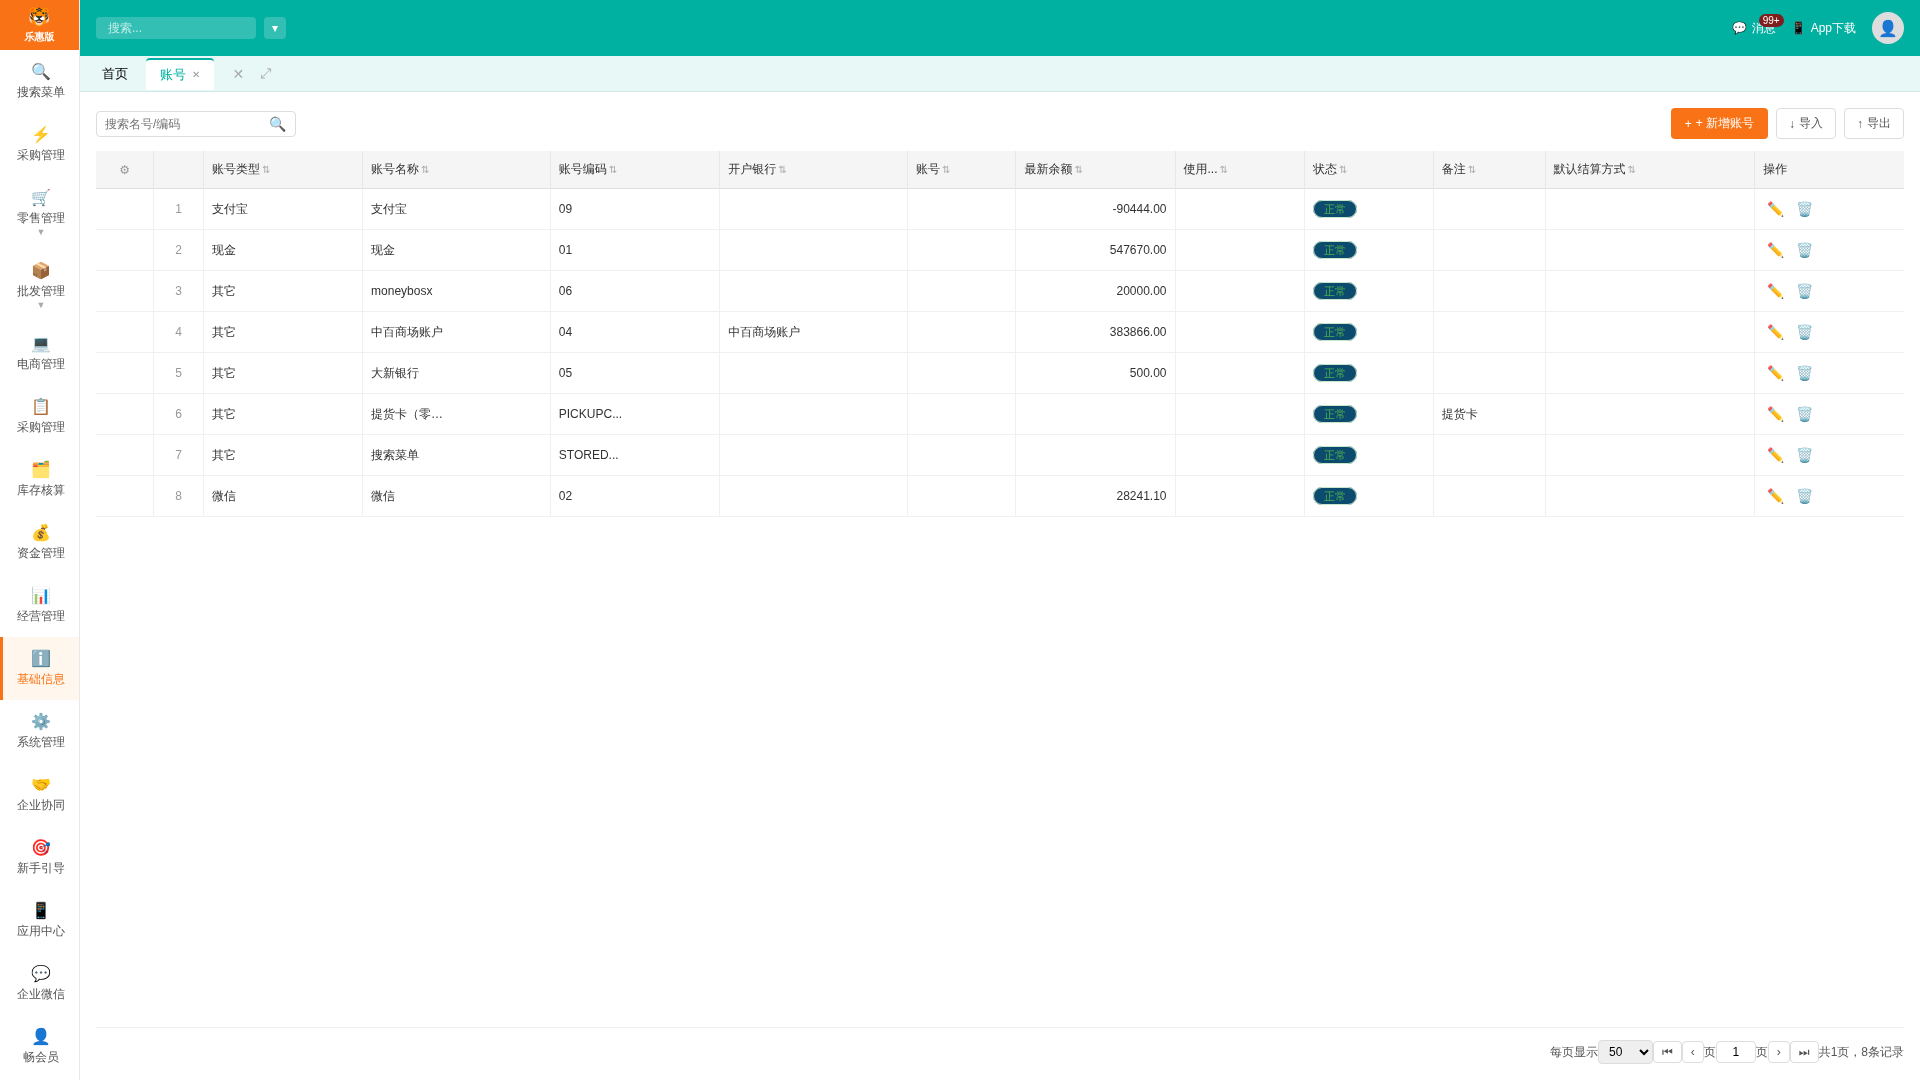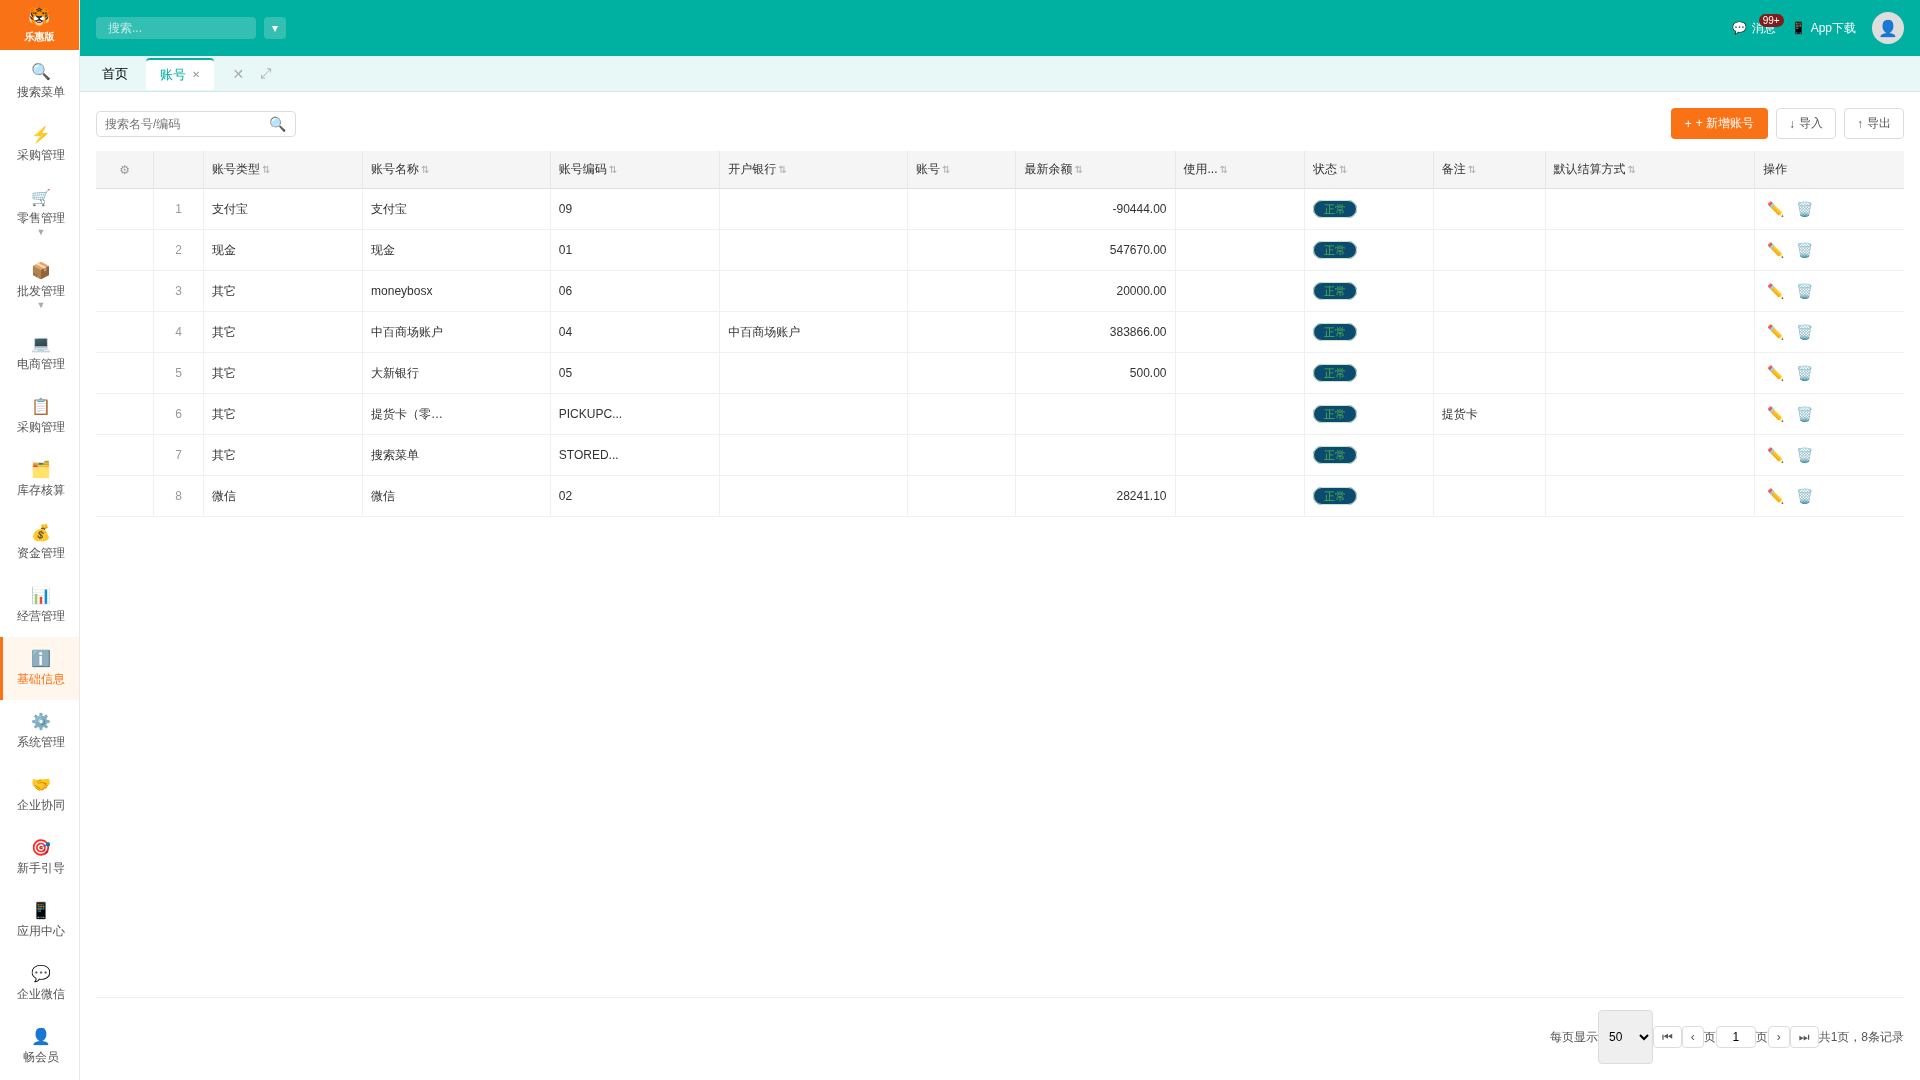--- a/index.html
+++ b/index.html
@@ -262,21 +262,21 @@
       display: flex;
       align-items: center;
       justify-content: flex-end;
       padding: 12px 0 0 0;
       font-size: 12px;
       color: #555;
       border-top: 1px solid #f0f0f0;
     }
     .page-size-select {
       border: 1px solid #ddd;
-      padding: 18px 6px;
+      padding: 3px 6px;
       border-radius: 4px;
       font-size: 12px;
       cursor: pointer;
     }
     .page-btn {
       border: 1px solid #ddd;
       background: white;
       padding: 3px 8px;
       border-radius: 4px;
       cursor: pointer;

